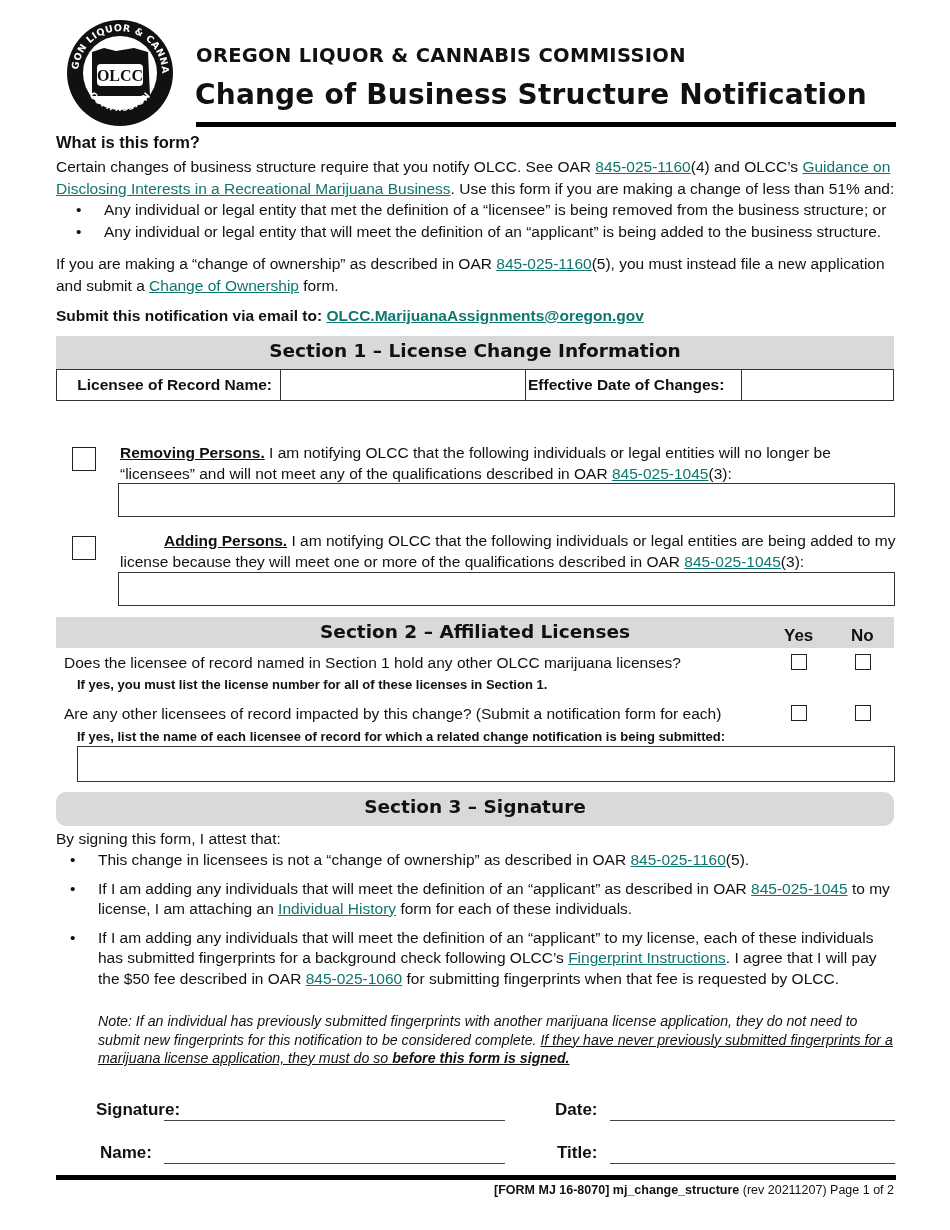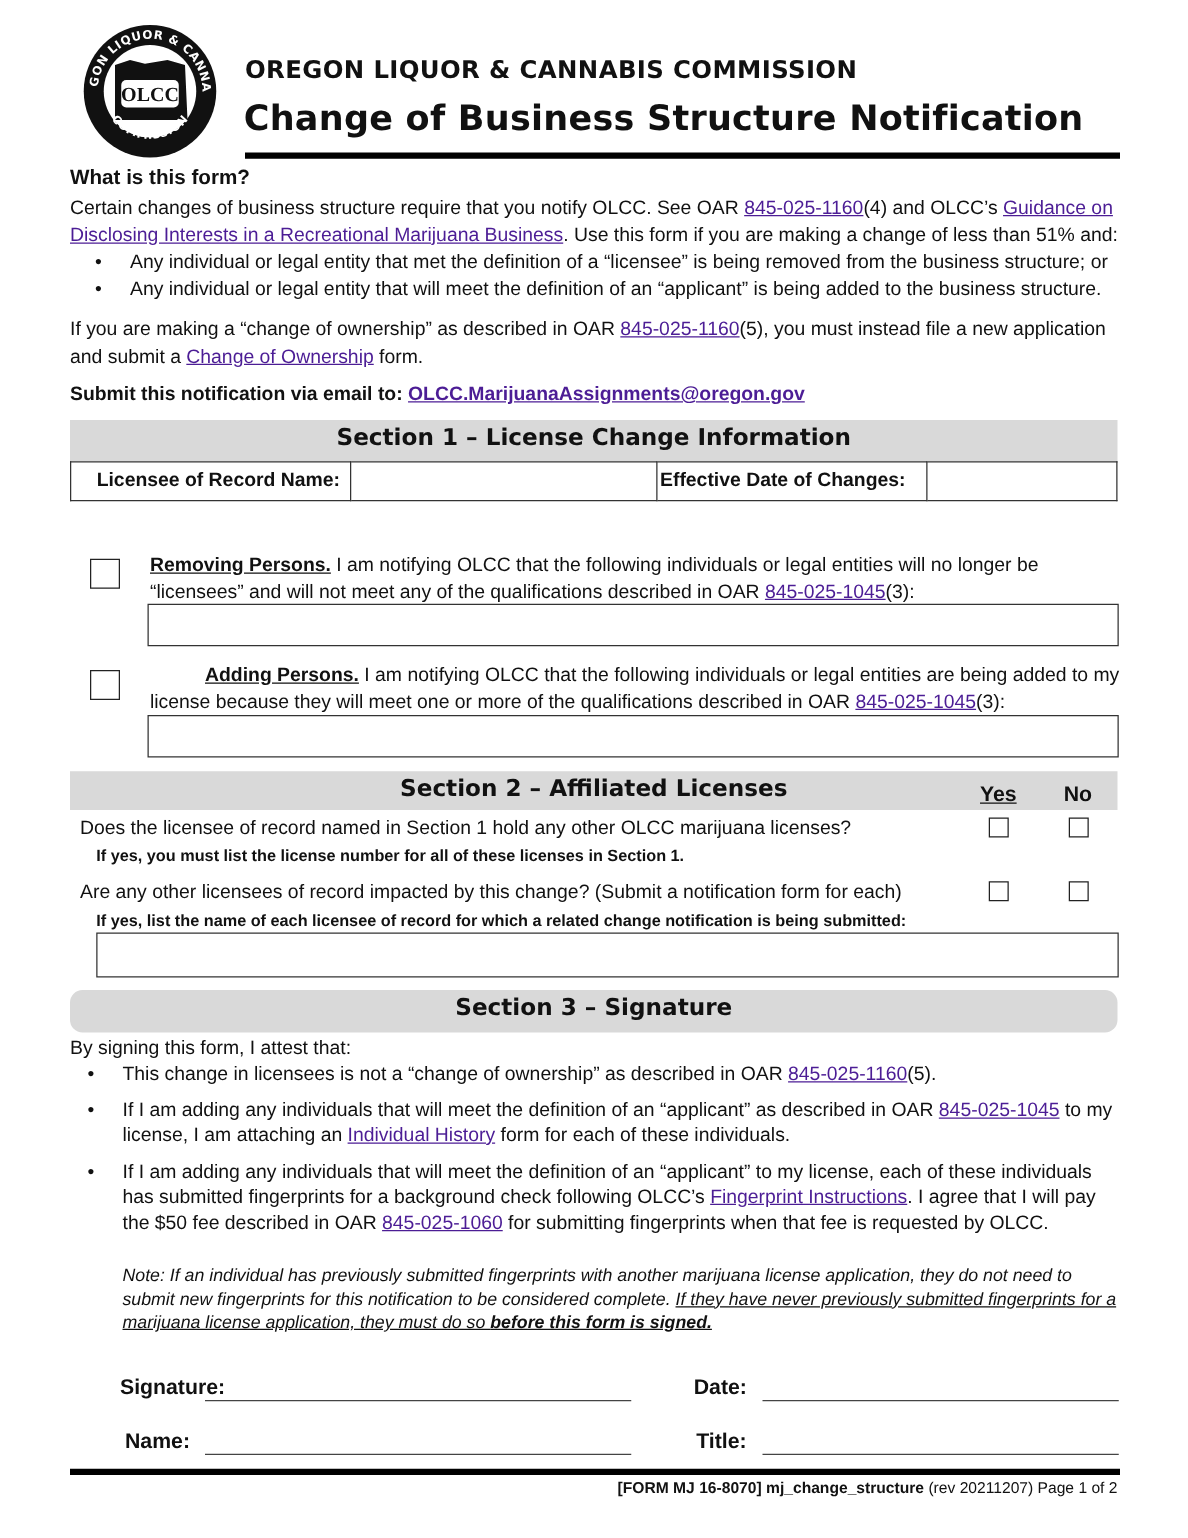--- a/index.html
+++ b/index.html
@@ -1,18 +1,18 @@
 <!DOCTYPE html>
 <html><head>
 <meta charset="utf-8">
 <style>
   * { box-sizing: border-box; margin: 0; padding: 0; }
   html, body { width: 950px; height: 1230px; background: #ffffff; }
   body { font-family: "Liberation Sans", sans-serif; color: #111; font-size: 15.5px; position: relative; overflow: hidden; }
-  a { color: #4c1d95; text-decoration: underline; }
+  a { color: #0f766e; text-decoration: underline; }
   .abs { position: absolute; }
 
   
   .logo { left: 64px; top: 18px; width: 112px; height: 110px; text-align: center; }
   .org { left: 196px; top: 44px; font-size: 19.5px; font-weight: bold; letter-spacing: 0.3px; font-family: "DejaVu Sans", sans-serif; }
   .title { left: 195px; top: 78px; font-size: 28px; font-weight: bold; font-family: "DejaVu Sans", sans-serif; letter-spacing: 0.2px; }
   .hrule { left: 196px; top: 122px; width: 700px; height: 5px; background: #000; }
 
   .h-what { left: 56px; top: 133px; font-weight: bold; font-size: 16.5px; }
   .para { left: 56px; width: 845px; line-height: 22px; }
@@ -30,21 +30,21 @@
   table.lic { position: absolute; left: 56px; top: 369px; width: 838px; border-collapse: collapse; }
   table.lic td { border: 1px solid #333; height: 31px; font-weight: bold; font-size: 15.5px; padding: 0 8px; }
   .rlabel { text-align: right; }
 
   .cb-big { width: 24px; height: 24px; border: 1.8px solid #222; background: #fff; }
   .cb-small { width: 16px; height: 16px; border: 1.4px solid #222; background: #fff; }
   .textbox { border: 1px solid #333; background: #fff; }
 
   .s2 { top: 617px; text-align: left; }
   .s2 .s2title { position: absolute; left: 0; width: 838px; text-align: center; top: 0; }
-  .yes { left: 784px; top: 626px; font-weight: bold; font-size: 17px; text-decoration: underline; }
+  .yes { left: 784px; top: 626px; font-weight: bold; font-size: 17px; }
   .no { left: 851px; top: 626px; font-weight: bold; font-size: 17px; }
   .q { left: 64px; font-size: 15.5px; }
   .qnote { left: 77px; font-size: 13px; font-weight: bold; }
 
   .s3 { top: 792px; }
   ul.sig { position: absolute; left: 56px; width: 845px; list-style: none; }
   ul.sig li { position: relative; padding-left: 42px; line-height: 20.5px; margin-bottom: 8px; }
   ul.sig li::before { content: "•"; position: absolute; left: 14px; }
   .note { left: 98px; top: 1012px; width: 800px; font-style: italic; font-size: 14.2px; line-height: 18.5px; }
   .note .u { text-decoration: underline; }

